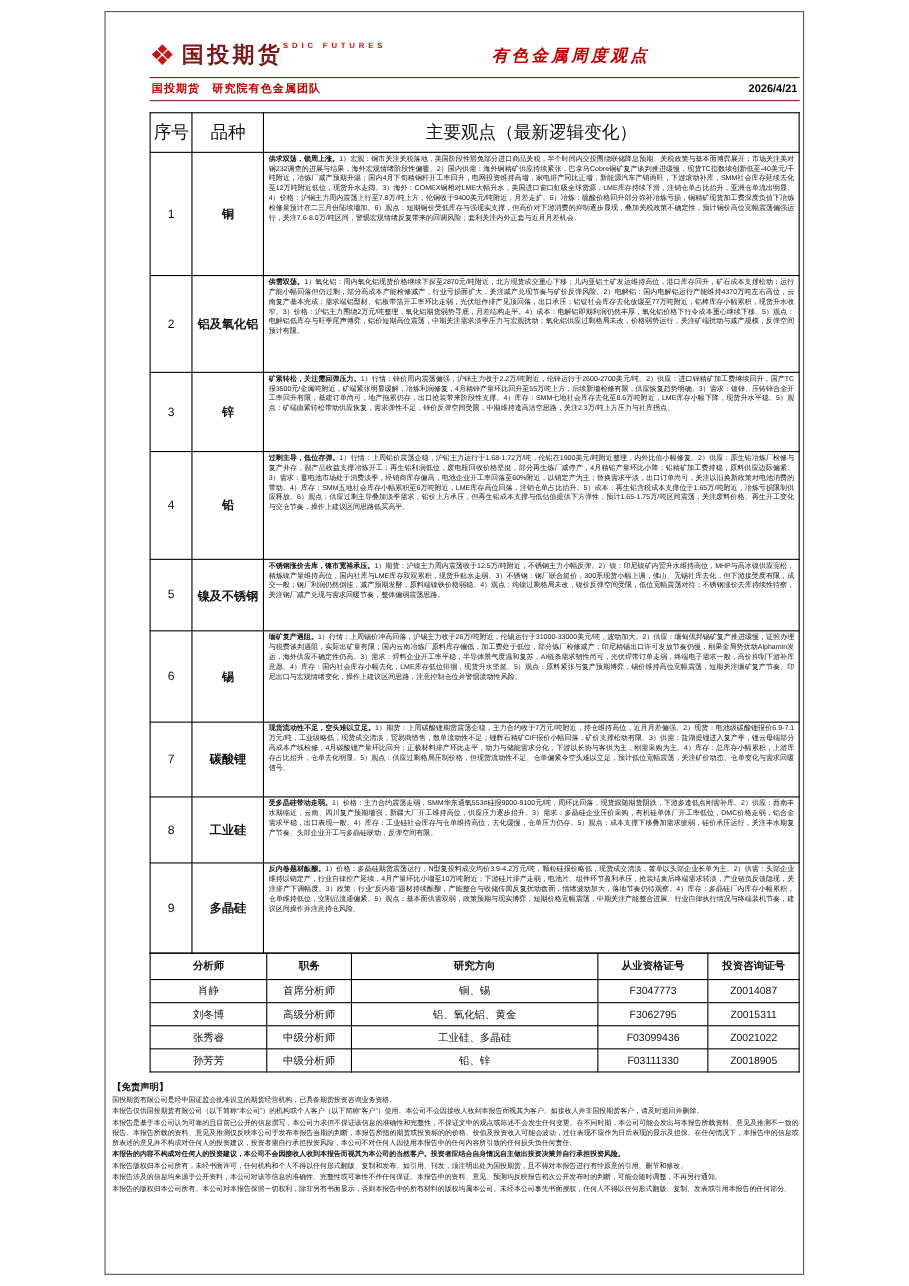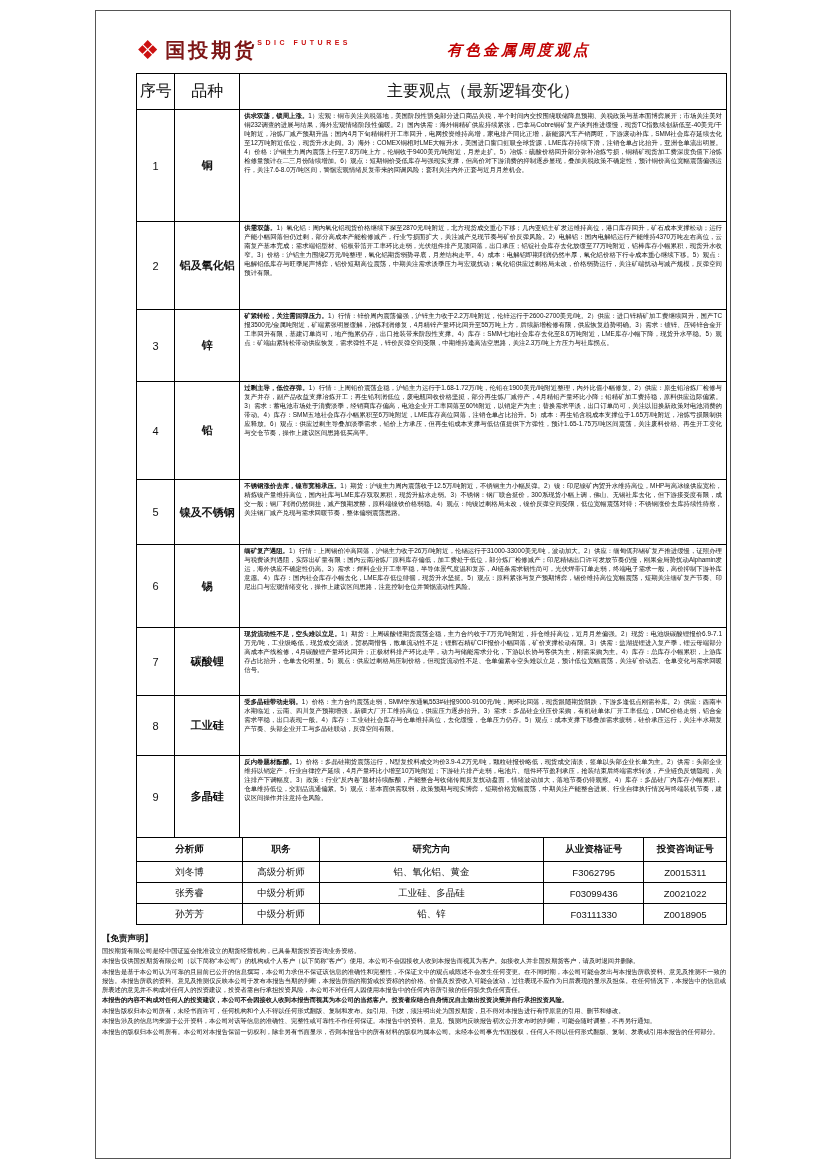--- a/index.html
+++ b/index.html
@@ -64,20 +64,24 @@
       <div class="logo-block">
         <span class="logo-icon">❖</span>
         <span class="logo-text-wrap">
           <span class="logo-text">国投期货</span>
           <span class="logo-sub">SDIC FUTURES</span>
         </span>
       </div>
       <div class="doc-title">有色金属周度观点</div>
     </div>
 
+    <div class="subbar">
+      <span class="team">国投期货　研究院有色金属团队</span>
+      <span class="date">2026/4/21</span>
+    </div>
 
     <table class="main">
       <colgroup>
           <col style="width:6.5%">
           <col style="width:11%">
           <col style="width:82.5%">
         </colgroup>
       <tbody>
           <tr>
         <th>序号</th>
@@ -142,20 +146,27 @@
         </colgroup>
       <tbody>
           <tr>
         <th>分析师</th>
         <th>职务</th>
         <th>研究方向</th>
         <th>从业资格证号</th>
         <th>投资咨询证号</th>
       </tr>
       <tr>
+        <td>肖静</td>
+        <td>首席分析师</td>
+        <td>铜、锡</td>
+        <td>F3047773</td>
+        <td>Z0014087</td>
+      </tr>
+      <tr>
         <td>刘冬博</td>
         <td>高级分析师</td>
         <td>铝、氧化铝、黄金</td>
         <td>F3062795</td>
         <td>Z0015311</td>
       </tr>
       <tr>
         <td>张秀睿</td>
         <td>中级分析师</td>
         <td>工业硅、多晶硅</td>

